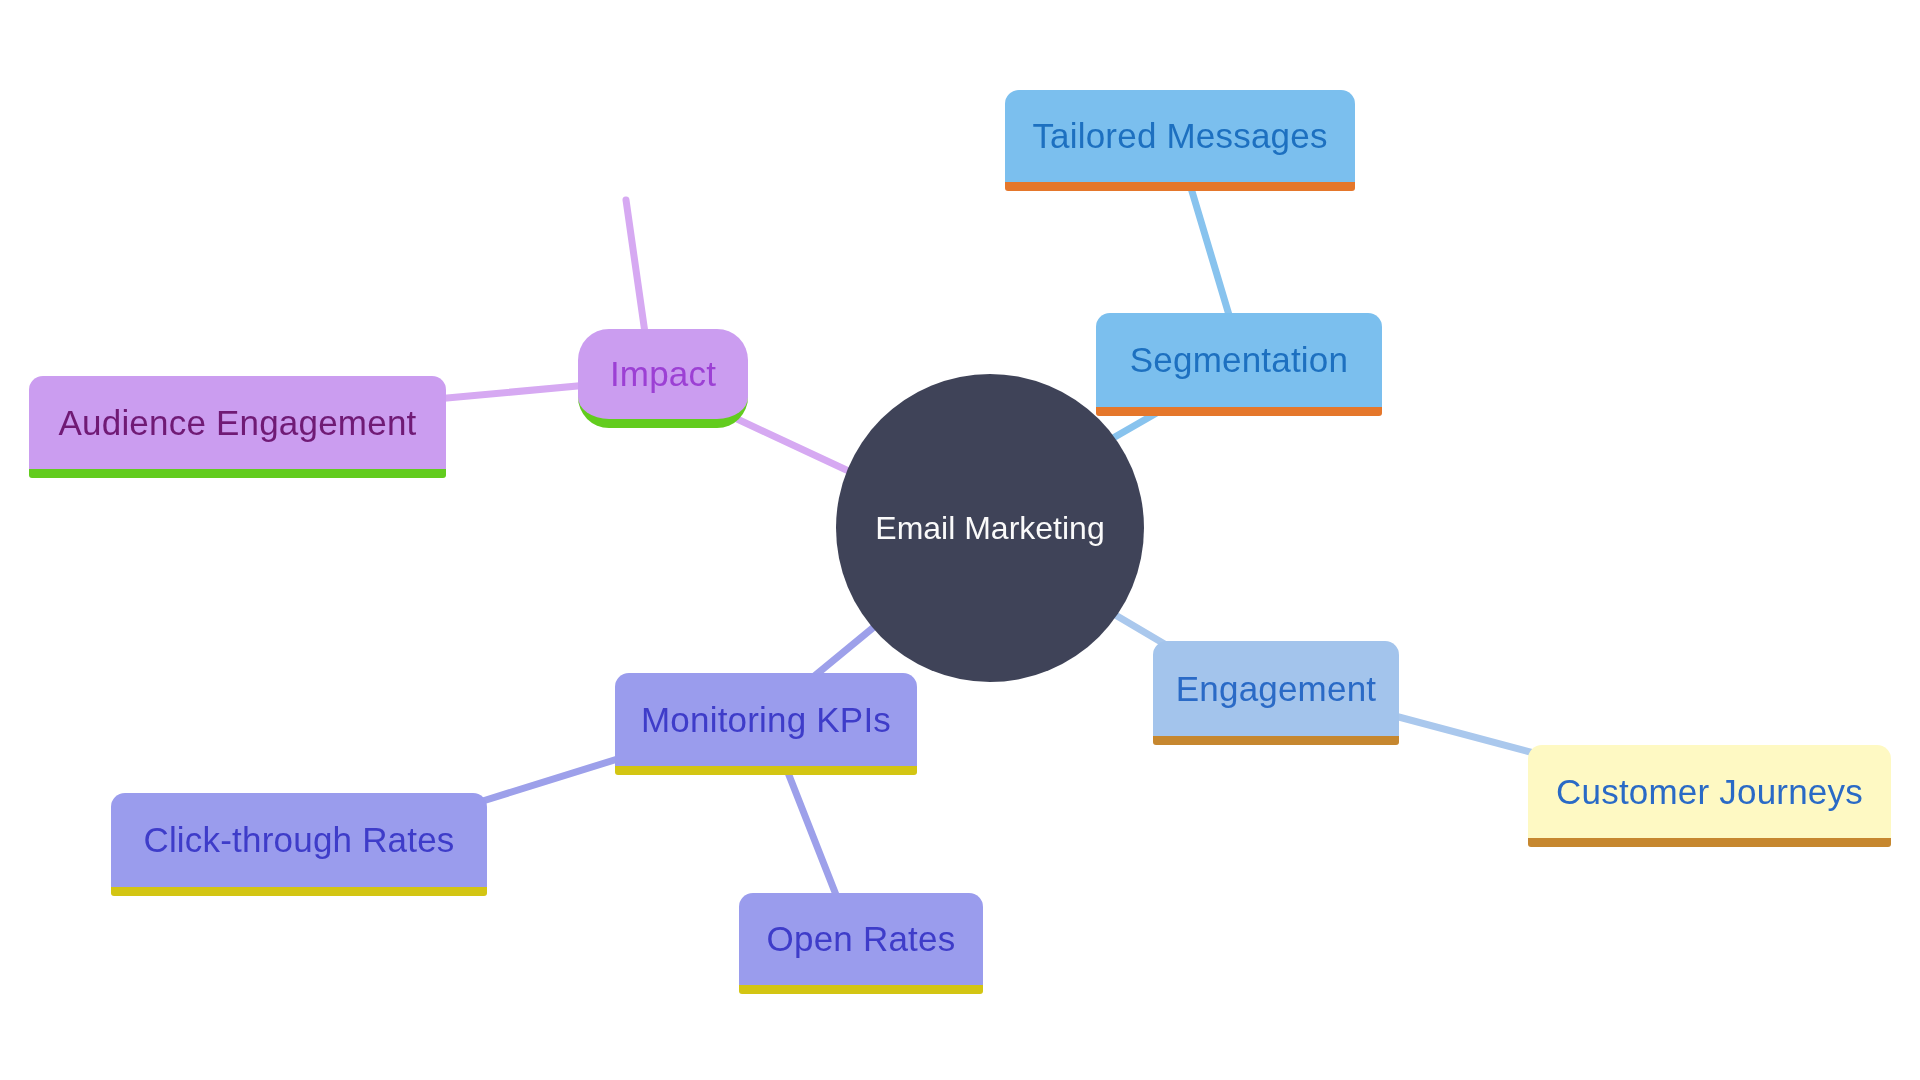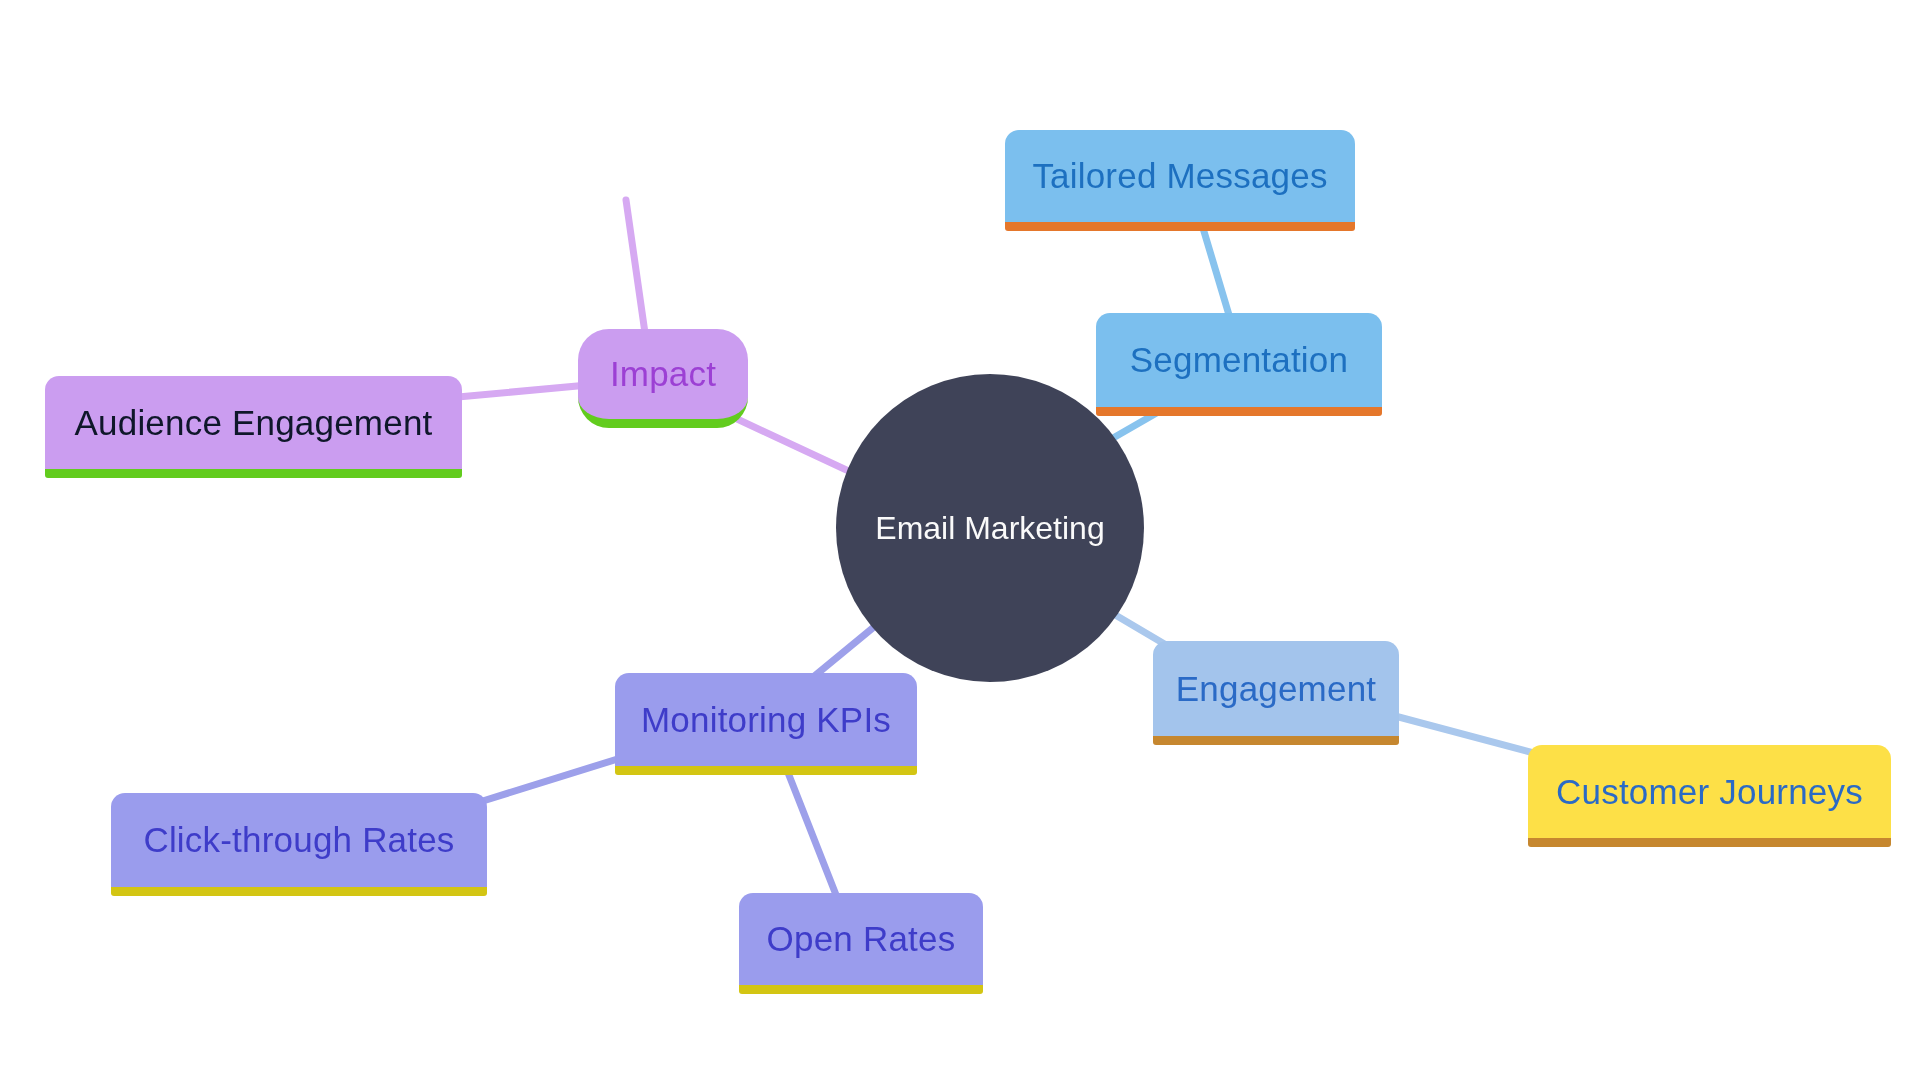--- a/index.html
+++ b/index.html
@@ -46,21 +46,21 @@
     justify-content: center;
     border-radius: 50%;
     font-size: 32px;
     left: 836px; top: 374px;
     width: 308px; height: 308px;
   }
   
   #node-conversion-rates   { left: 422px;  top: 103px; width: 336px; height: 104px; }
   #node-impact             { left: 578px;  top: 329px; width: 170px; height: 99px; border-radius: 31px;  }
   #node-audience-engagement{ left: 29px;   top: 376px; width: 417px; height: 102px; }
-  #node-tailored-messages  { left: 1005px; top: 90px;  width: 350px; height: 101px; margin-top: 40px; }
+  #node-tailored-messages  { left: 1005px; top: 90px;  width: 350px; height: 101px; }
   #node-segmentation       { left: 1096px; top: 313px; width: 286px; height: 103px; }
   #node-automation         { left: 1153px; top: 641px; width: 246px; height: 104px; }
   #node-customer-journeys  { left: 1528px; top: 745px; width: 363px; height: 102px; }
   #node-monitoring-kpis    { left: 615px;  top: 673px; width: 302px; height: 102px; }
   #node-click-through-rates{ left: 111px;  top: 793px; width: 376px; height: 103px; }
   #node-open-rates         { left: 739px;  top: 893px; width: 244px; height: 101px; }
 </style>
 </head>
 <body>
 
@@ -73,27 +73,27 @@
     <line x1="1080" y1="457" x2="1200" y2="388" stroke-width="7" stroke-linecap="round" stroke="#88c3ee"></line>
     <line x1="1232" y1="325" x2="1188" y2="178" stroke-width="7" stroke-linecap="round" stroke="#88c3ee"></line>
     <line x1="1090" y1="600" x2="1200" y2="665" stroke-width="7" stroke-linecap="round" stroke="#aac8ed"></line>
     <line x1="1380" y1="712" x2="1560" y2="760" stroke-width="7" stroke-linecap="round" stroke="#aac8ed"></line>
     <line x1="880" y1="622" x2="795" y2="692" stroke-width="7" stroke-linecap="round" stroke="#9da0ea"></line>
     <line x1="640" y1="752" x2="470" y2="805" stroke-width="7" stroke-linecap="round" stroke="#9da0ea"></line>
     <line x1="785" y1="765" x2="840" y2="905" stroke-width="7" stroke-linecap="round" stroke="#9da0ea"></line>
   </svg>
 
   <div class="node" id="node-impact" style="background: rgb(203, 157, 240); color: rgb(156, 64, 212); border-bottom-color: rgb(98, 204, 30);">Impact</div>
-  <div class="node" id="node-audience-engagement" style="background: rgb(203, 157, 240); color: #0f172a; border-bottom-color: rgb(98, 204, 30); margin-left: 16px;">Audience Engagement</div>
+  <div class="node" id="node-audience-engagement" style="background: rgb(203, 157, 240); color: #701a75; border-bottom-color: rgb(98, 204, 30);">Audience Engagement</div>
 
   <div class="node" id="node-tailored-messages" style="background: rgb(123, 191, 238); color: rgb(29, 112, 192); border-bottom-color: rgb(229, 119, 43);">Tailored Messages</div>
   <div class="node" id="node-segmentation" style="background: rgb(123, 191, 238); color: rgb(29, 112, 192); border-bottom-color: rgb(229, 119, 43);">Segmentation</div>
 
   <div class="node" id="node-automation" style="background: rgb(163, 196, 236); color: rgb(42, 106, 198); border-bottom-color: rgb(198, 135, 47);">Engagement</div>
-  <div class="node" id="node-customer-journeys" style="background: #fde047; color: rgb(42, 106, 198); border-bottom-color: rgb(198, 135, 47);">Customer Journeys</div>
+  <div class="node" id="node-customer-journeys" style="background: #fef9c3; color: rgb(42, 106, 198); border-bottom-color: rgb(198, 135, 47);">Customer Journeys</div>
 
   <div class="node" id="node-click-through-rates" style="background: rgb(154, 156, 237); color: rgb(62, 60, 201); border-bottom-color: rgb(211, 197, 19);">Click-through Rates</div>
   <div class="node" id="node-monitoring-kpis" style="background: rgb(154, 156, 237); color: rgb(62, 60, 201); border-bottom-color: rgb(211, 197, 19);">Monitoring KPIs</div>
   <div class="node" id="node-open-rates" style="background: rgb(154, 156, 237); color: rgb(62, 60, 201); border-bottom-color: rgb(211, 197, 19);">Open Rates</div>
 
   <div id="node-email-marketing" style="background: rgb(63, 67, 88); color: rgb(250, 250, 250);">Email Marketing</div>
 
 </div>
 
 </body></html>

